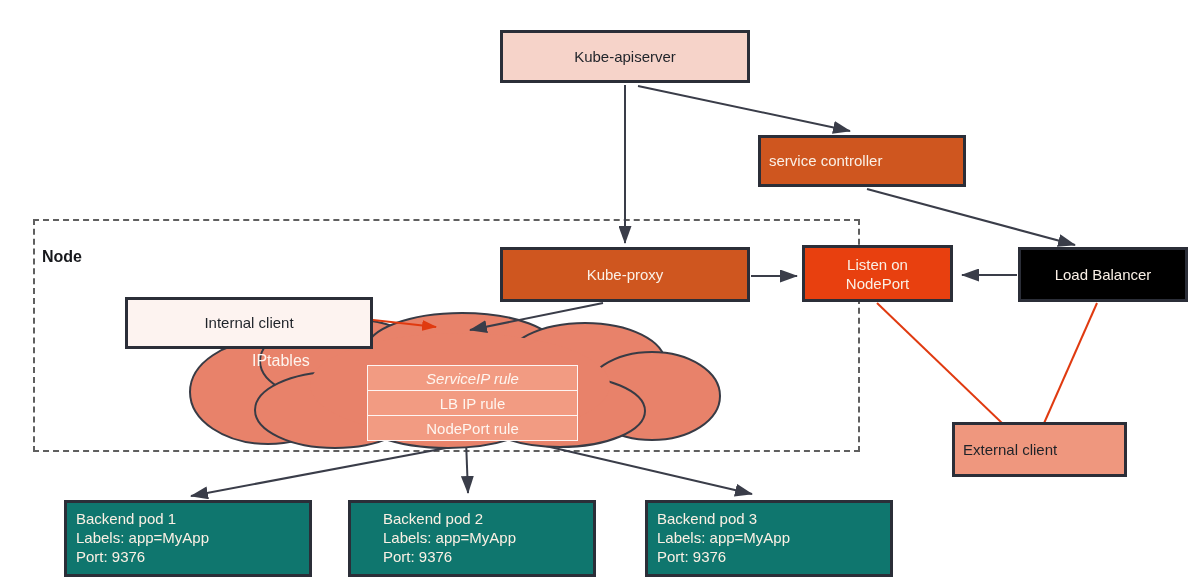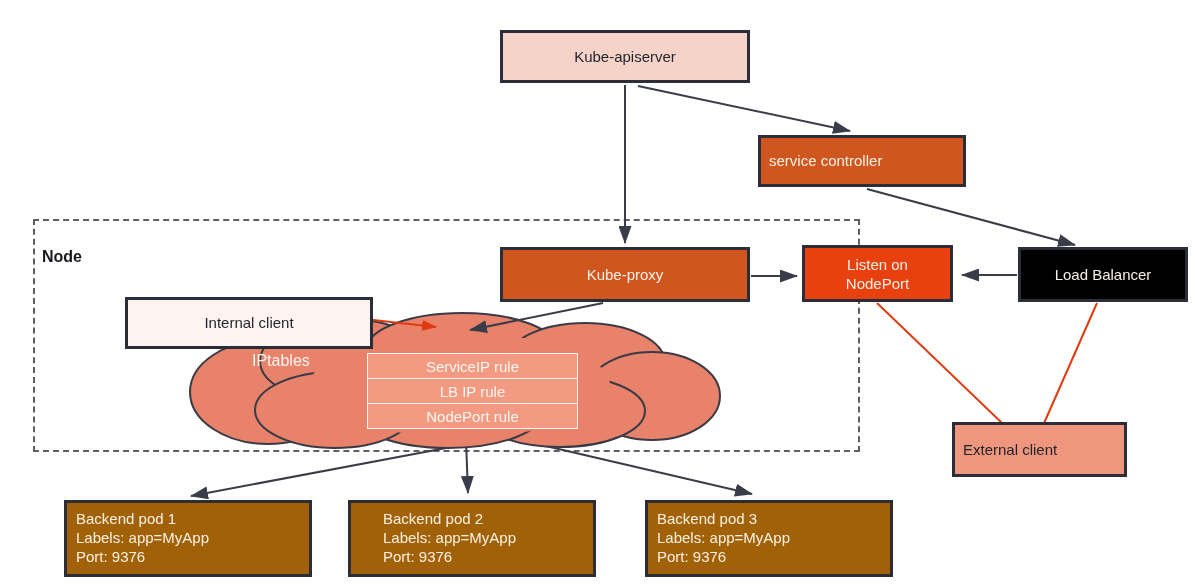--- a/index.html
+++ b/index.html
@@ -29,34 +29,34 @@
   .light-text{color:#faf0e6;}
   
   .kube-apiserver  {left:500px;top:30px;  width:250px;height:53px;background:#f6d3c9;}
   .service-controller{left:758px;top:135px;width:208px;height:52px;background:#cf561f;}
   .internal-client {left:125px;top:255px;width:248px;height:52px;background:#fdf3f0;margin-top:42px;}
   .kube-proxy      {left:500px;top:247px;width:250px;height:55px;background:#cf561f;}
   .listen-nodeport {left:802px;top:245px;width:151px;height:57px;background:#e8400f;flex-direction:column;line-height:19px;}
   .load-balancer   {left:1018px;top:247px;width:170px;height:55px;background:#000000;}
   .external-client {left:952px;top:422px;width:175px;height:55px;background:#ef977e;}
   .pod{
-    position:absolute;top:500px;width:248px;height:77px;background:#a16207;
+    position:absolute;top:500px;width:248px;height:77px;background:#0f766e;
     border:3px solid #2b2e38;box-sizing:border-box;z-index:4;
     color:#fbf0e4;font-size:15px;line-height:19px;padding:6px 9px;
   }
   .pod span{display:block;}
   .pod1{left:64px;} .pod2{left:348px;padding-left:32px;} .pod3{left:645px;}
   
   .rules{position:absolute;left:367px;top:349px;width:211px;z-index:3;}
   .rules .row{
     height:26px;background:#f29b82;border:1px solid rgba(255,255,255,.9);
     margin-top:-1px;display:flex;align-items:center;justify-content:center;
     color:#fef6f0;font-size:15px;box-sizing:border-box;
   }
-  .rules .row:first-child{margin-top:4px;}
+  .rules .row:first-child{margin-top:16px;font-style:italic;}
   .iptables-label{
     position:absolute;left:252px;top:352px;z-index:3;color:#fdf4ee;font-size:16px;
   }
 </style>
 </head>
 <body>
 
 <div id="canvas">
 
   <div class="node-boundary"></div>

